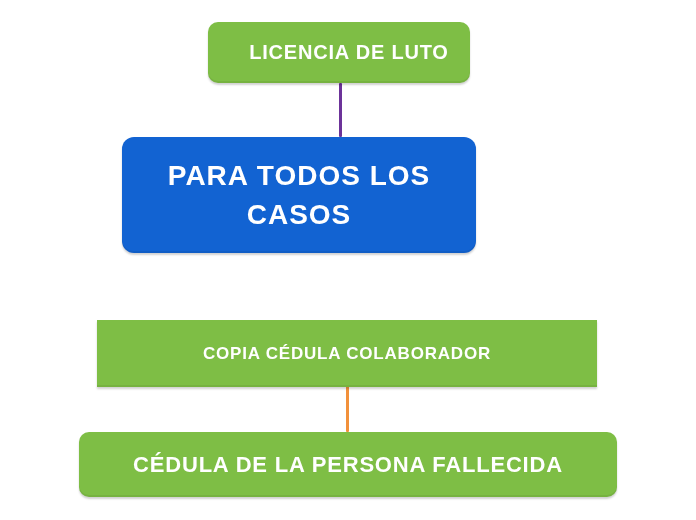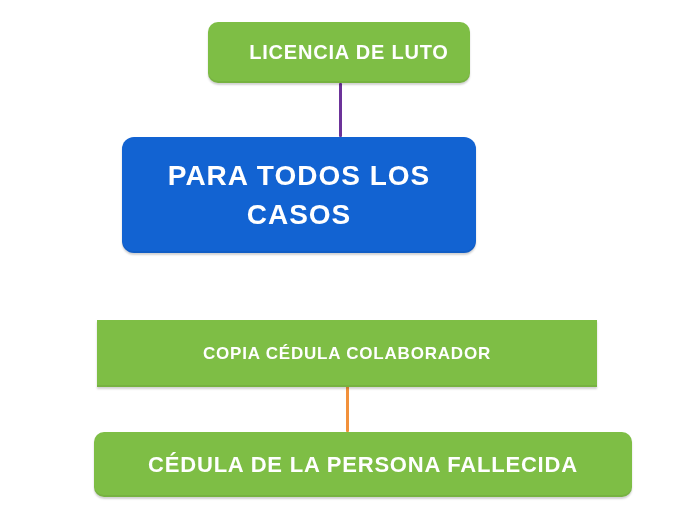--- a/index.html
+++ b/index.html
@@ -98,17 +98,17 @@
   </div>
 
   <div class="node node-para-todos" style="background-color: rgb(18, 99, 210);">
     <span>PARA TODOS LOS CASOS</span>
   </div>
 
   <div class="node node-copia" style="background-color: rgb(126, 190, 69);">
     <span>COPIA CÉDULA COLABORADOR</span>
   </div>
 
-  <div class="node node-fallecida" style="background-color: rgb(126, 190, 69); margin-left: 15px;">
+  <div class="node node-fallecida" style="background-color: rgb(126, 190, 69);">
     <span>CÉDULA DE LA PERSONA FALLECIDA</span>
   </div>
 
 </div>
 
 </body></html>

